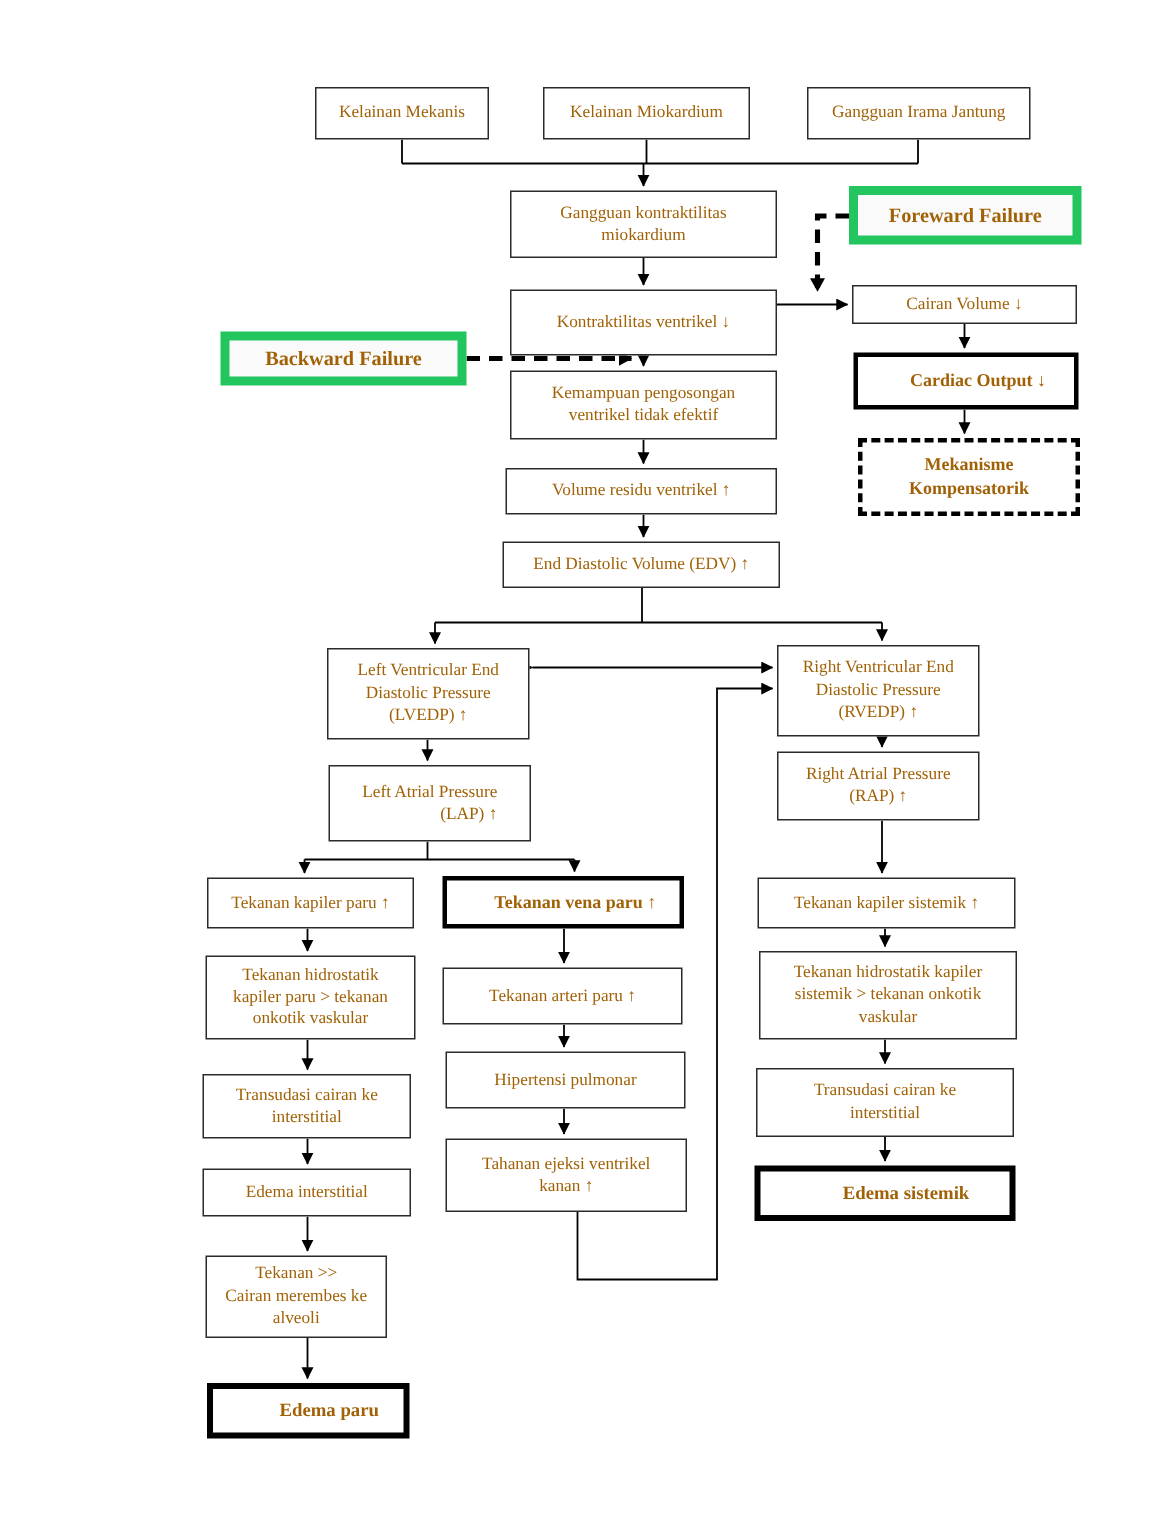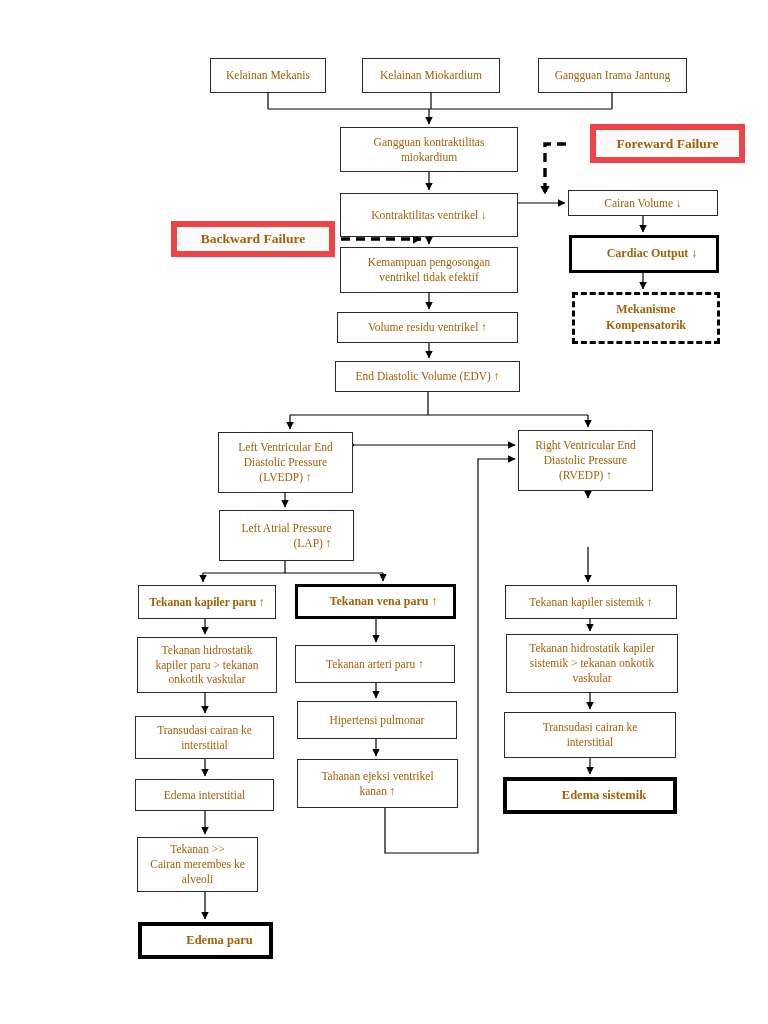--- a/index.html
+++ b/index.html
@@ -10,41 +10,41 @@
   }
   svg.connectors { position:absolute; left:0; top:0; width:768px; height:1024px; }
   .node {
     position:absolute; box-sizing:border-box; background:#ffffff;
     border:1px solid #2a2a2a; display:flex; align-items:center; justify-content:center;
     text-align:center; font-size:11.5px; line-height:1.3; padding:2px 4px;
     white-space:pre-line;
   }
   .node.em3 { border:3px solid #000; font-weight:bold; font-size:12px;padding-left:20px; }
   .node.em4 { border:4px solid #000; font-weight:bold; font-size:12.5px;padding-left:32px; }
-  .node.em5 { border:6px solid #ef4444; font-weight:bold; font-size:13.5px; background:#fafafa;margin-left:24px; }
+  .node.em5 { border:6px solid #22c55e; font-weight:bold; font-size:13.5px; background:#fafafa; }
   .node.dashed { border:3px dashed #000; font-weight:bold; font-size:12px; }
 
   #kelainan-mekanis        { left:210px; top:58px;  width:116px; height:35px; }
   #kelainan-miokardium     { left:362px; top:58px;  width:138px; height:35px; }
   #gangguan-irama-jantung  { left:538px; top:58px;  width:149px; height:35px; }
   #gangguan-kontraktilitas { left:340px; top:127px; width:178px; height:45px; }
   #foreward-failure        { left:566px; top:124px; width:155px; height:39px; }
   #kontraktilitas-ventrikel{ left:340px; top:193px; width:178px; height:44px; }
   #stroke-volume           { left:568px; top:190px; width:150px; height:26px; }
   #backward-failure        { left:147px; top:221px; width:164px; height:36px; }
   #kemampuan-pengosongan   { left:340px; top:247px; width:178px; height:46px; }
   #cardiac-output          { left:569px; top:235px; width:150px; height:38px; }
   #mekanisme-kompensatorik { left:572px; top:292px; width:148px; height:52px; }
   #volume-residu           { left:337px; top:312px; width:181px; height:31px; }
   #edv                     { left:335px; top:361px; width:185px; height:31px; }
   #lvedp                   { left:218px; top:432px; width:135px; height:61px; }
   #rvedp                   { left:518px; top:430px; width:135px; height:61px; }
   #lap                     { left:219px; top:510px; width:135px; height:51px;text-align:right; }
   #rap                     { left:518px; top:501px; width:135px; height:46px; }
-  #tekanan-kapiler-paru    { left:138px; top:585px; width:138px; height:34px;font-weight:bold; }
+  #tekanan-kapiler-paru    { left:138px; top:585px; width:138px; height:34px; }
   #tekanan-vena-paru       { left:295px; top:584px; width:161px; height:35px; }
   #tekanan-hidrostatik-paru{ left:137px; top:637px; width:140px; height:56px; }
   #tekanan-arteri-paru     { left:295px; top:645px; width:160px; height:38px; }
   #transudasi-paru         { left:135px; top:716px; width:139px; height:43px; }
   #hipertensi-pulmonar     { left:297px; top:701px; width:160px; height:38px; }
   #edema-interstitial      { left:135px; top:779px; width:139px; height:32px; }
   #tahanan-ejeksi          { left:297px; top:759px; width:161px; height:49px; }
   #tekanan-merembes        { left:137px; top:837px; width:121px; height:55px; }
   #edema-paru              { left:138px; top:922px; width:135px; height:37px; }
   #tekanan-kapiler-sistemik{ left:505px; top:585px; width:172px; height:34px; }
@@ -137,20 +137,22 @@
   <div class="node" id="volume-residu">Volume residu ventrikel ↑</div>
   <div class="node" id="edv">End Diastolic Volume (EDV) ↑</div>
   <div class="node" id="lvedp">Left Ventricular End
 Diastolic Pressure
 (LVEDP) ↑</div>
   <div class="node" id="rvedp">Right Ventricular End
 Diastolic Pressure
 (RVEDP) ↑</div>
   <div class="node" id="lap">Left Atrial Pressure
 (LAP) ↑</div>
+  <div class="node" id="rap">Right Atrial Pressure
+(RAP) ↑</div>
   <div class="node" id="tekanan-kapiler-paru">Tekanan kapiler paru ↑</div>
   <div class="node em3" id="tekanan-vena-paru">Tekanan vena paru ↑</div>
   <div class="node" id="tekanan-hidrostatik-paru">Tekanan hidrostatik
 kapiler paru &gt; tekanan
 onkotik vaskular</div>
   <div class="node" id="tekanan-arteri-paru">Tekanan arteri paru ↑</div>
   <div class="node" id="transudasi-paru">Transudasi cairan ke
 interstitial</div>
   <div class="node" id="hipertensi-pulmonar">Hipertensi pulmonar</div>
   <div class="node" id="edema-interstitial">Edema interstitial</div>

